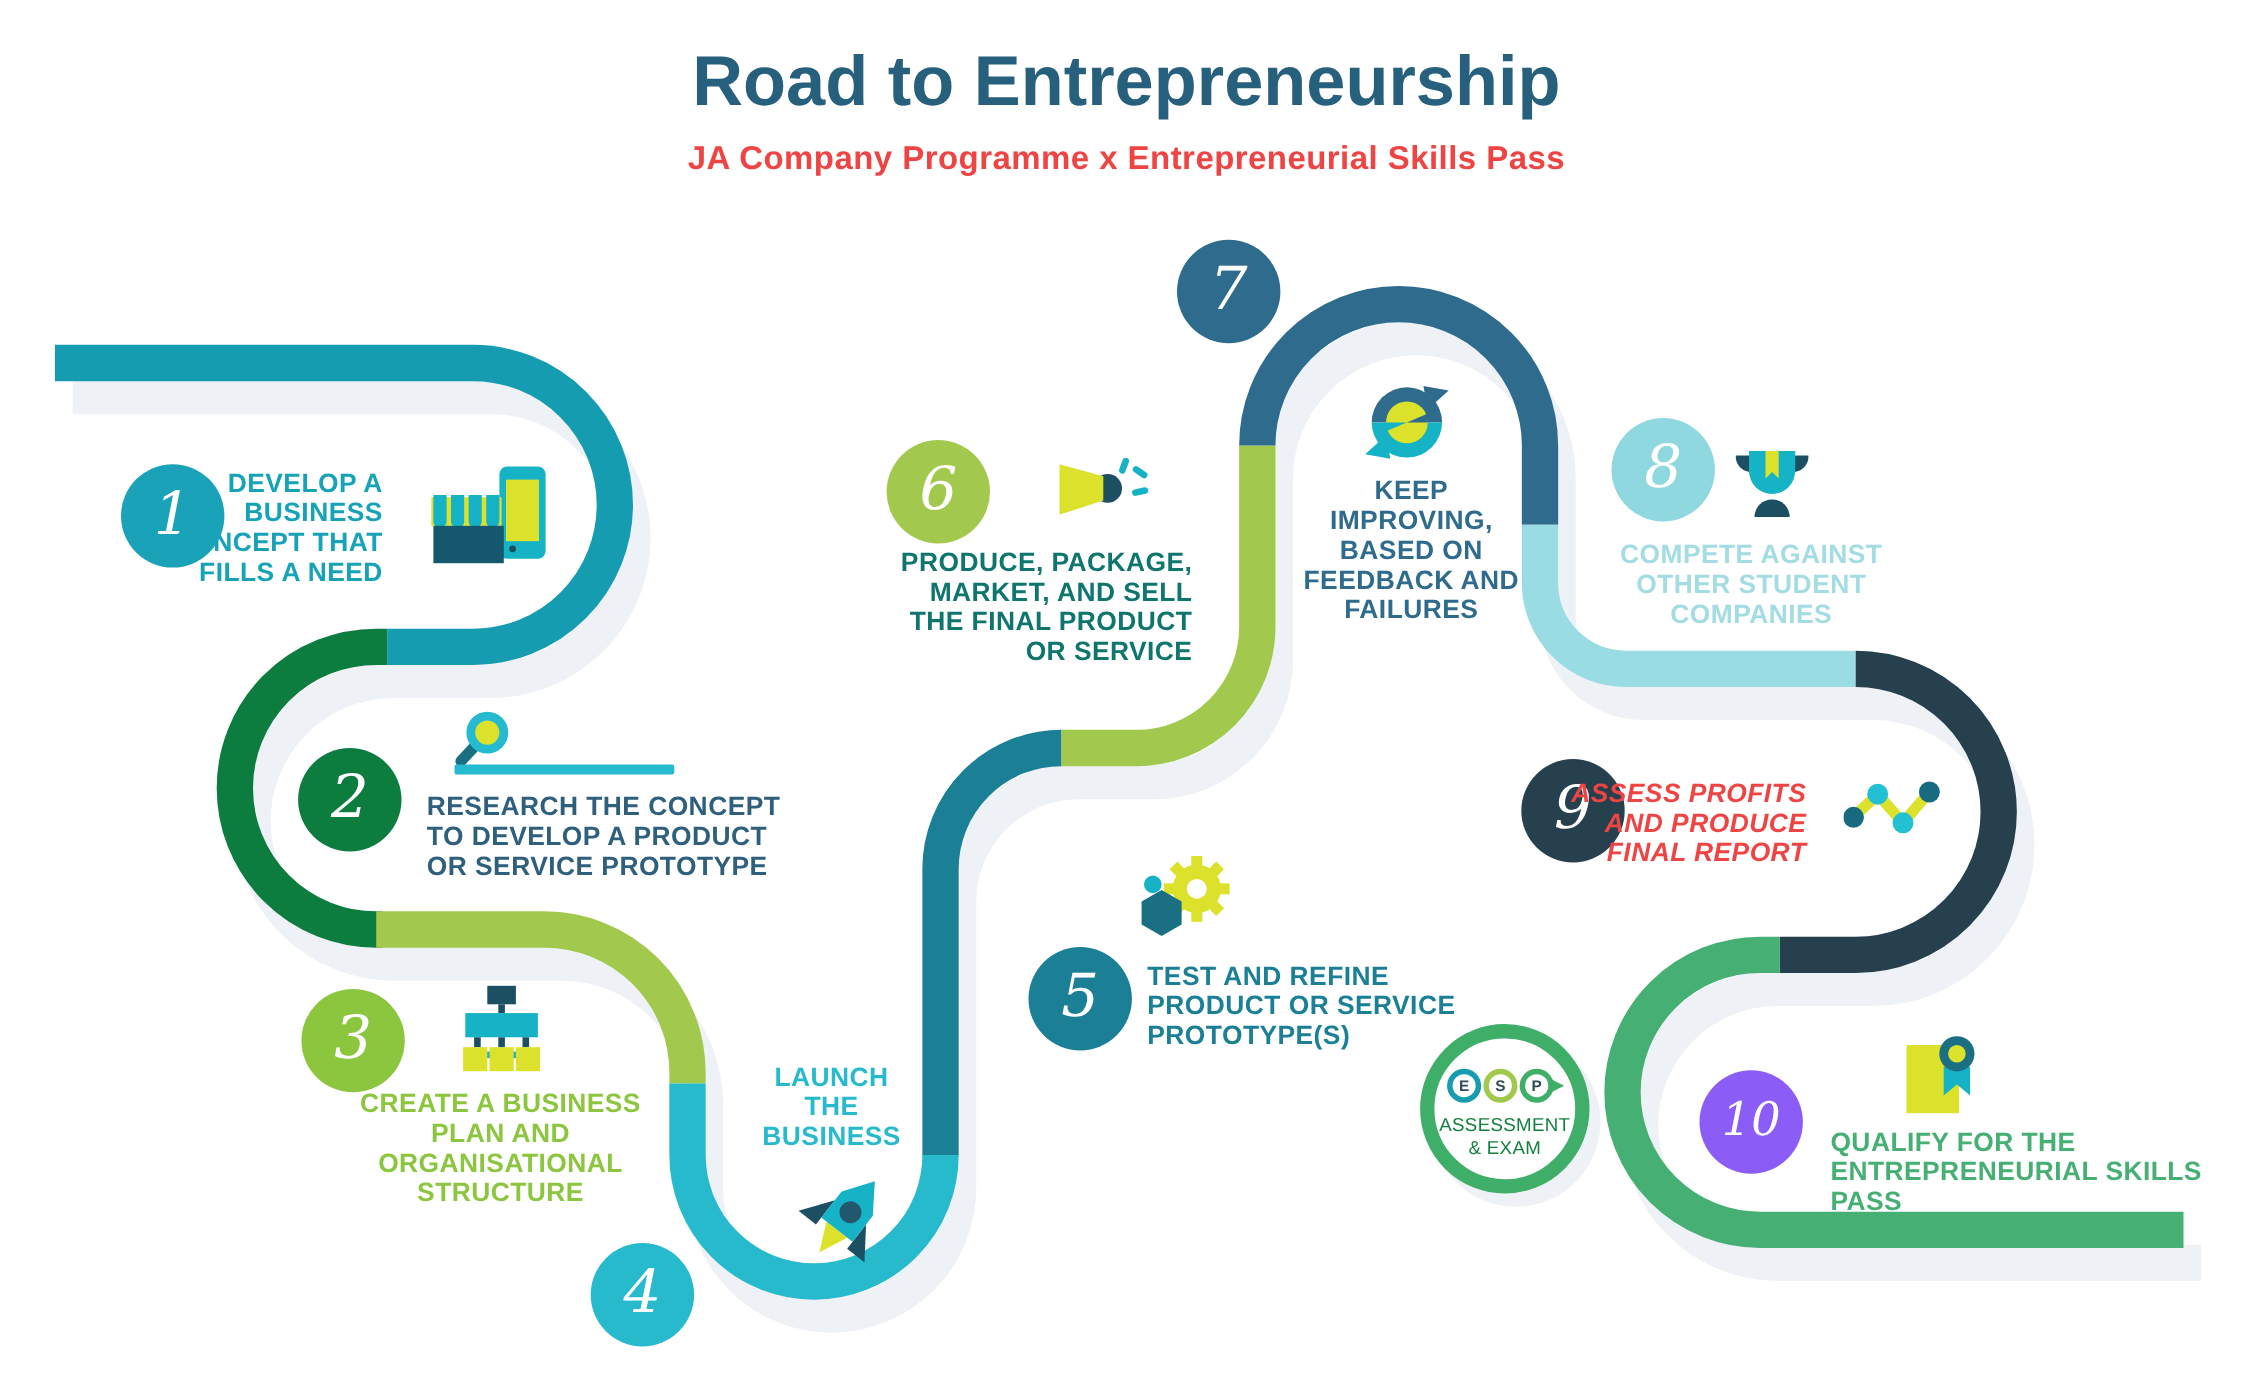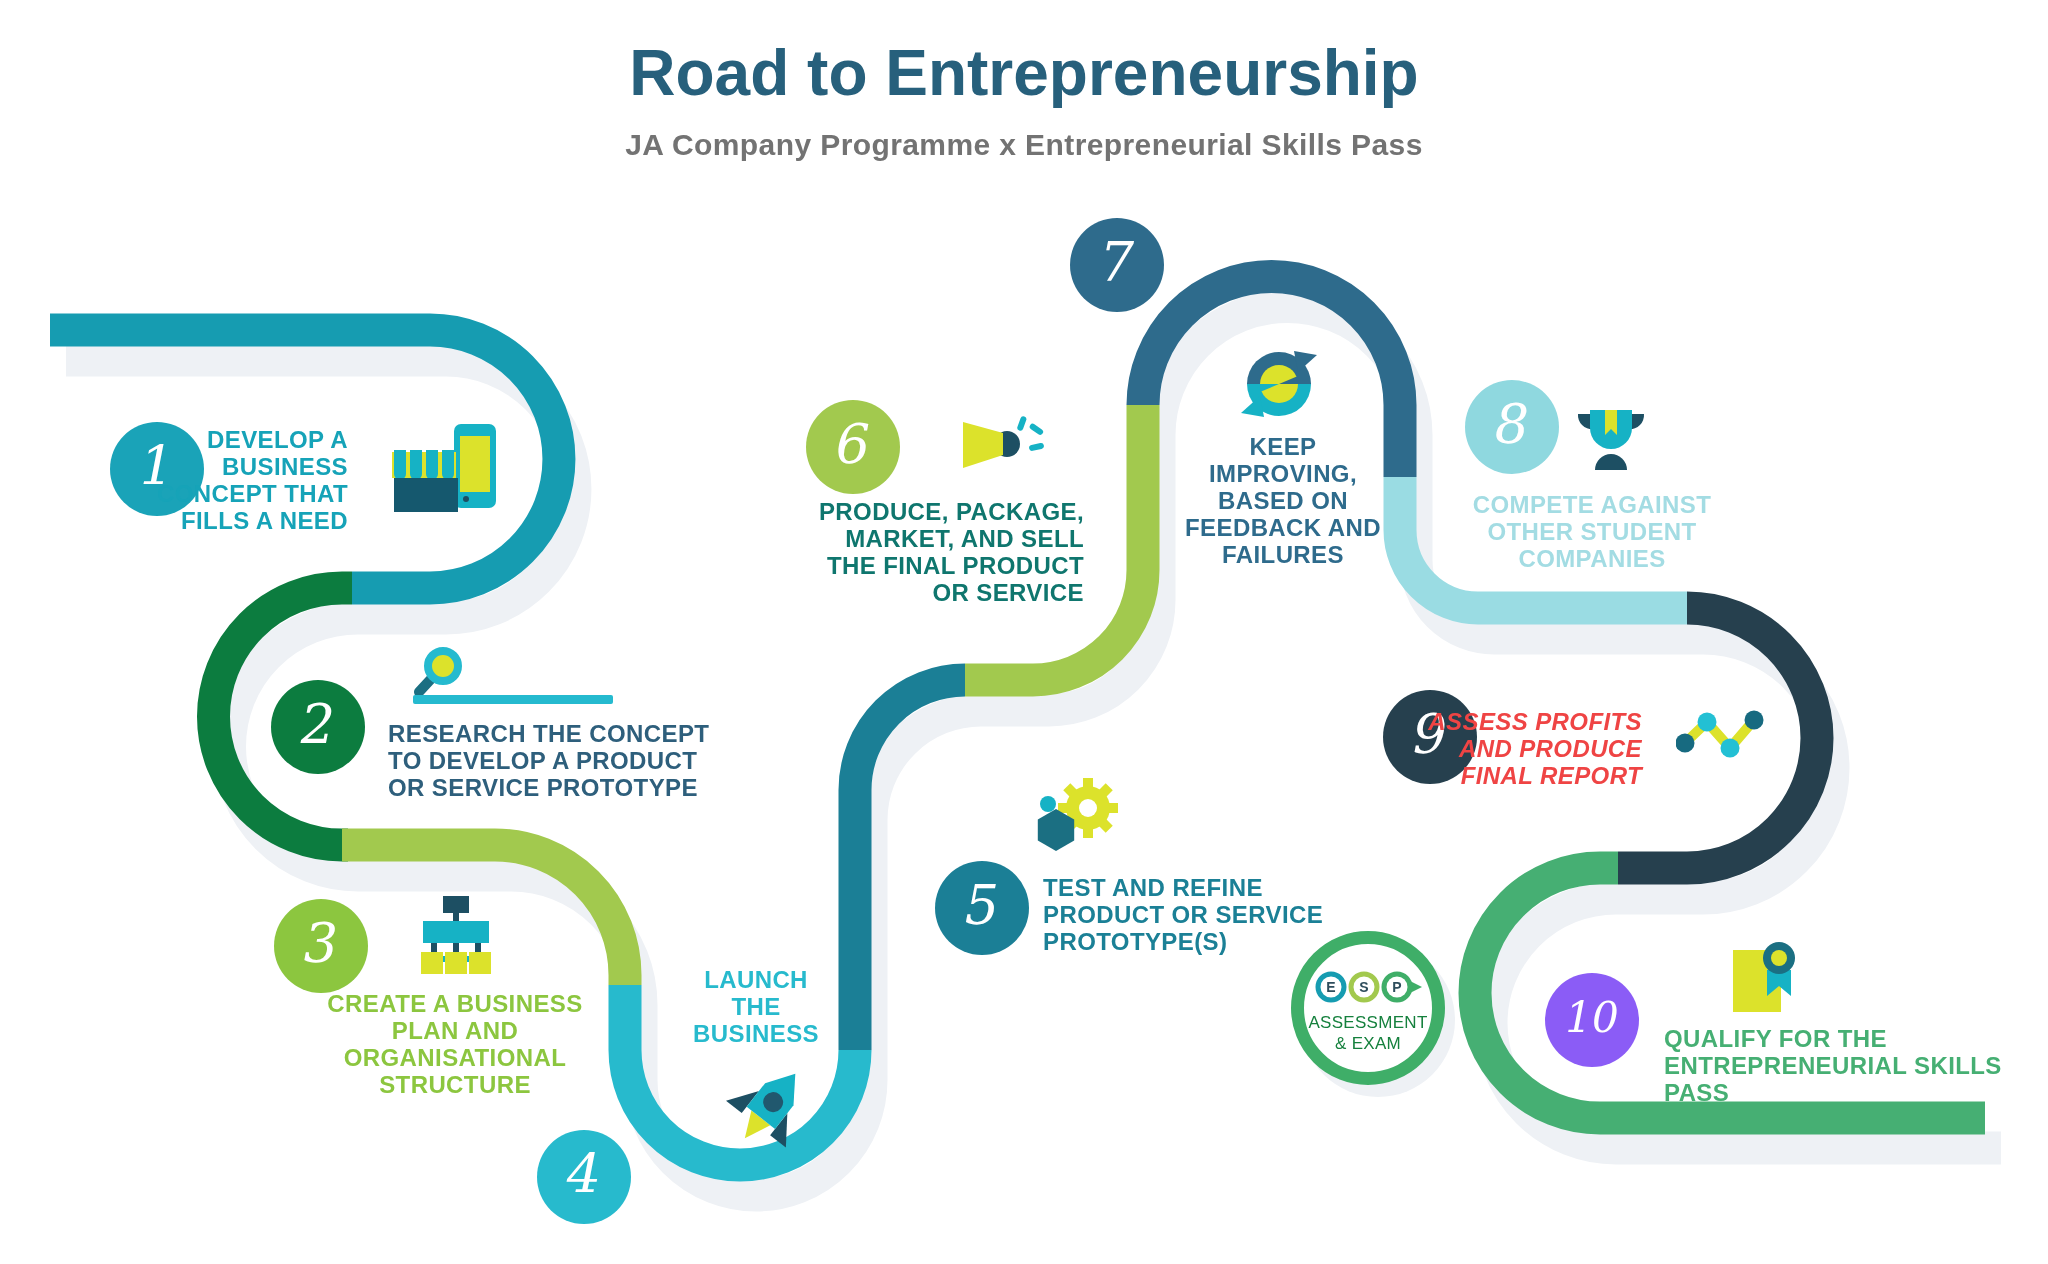--- a/index.html
+++ b/index.html
@@ -2,21 +2,21 @@
 <html><head>
 <meta charset="utf-8">
 <style>
   html,body{margin:0;padding:0;}
   body{width:2048px;height:1264px;background:#ffffff;overflow:hidden;
        font-family:"Liberation Sans", sans-serif;position:relative;}
   .stage{position:absolute;left:0;top:0;width:2024px;height:1264px;}
   .road-svg{position:absolute;left:0;top:0;z-index:1;}
   .hdr{position:absolute;left:0;top:0;width:2048px;text-align:center;z-index:4;}
   .title{margin-top:36px;font-size:64px;font-weight:800;color:#27607c;letter-spacing:0px;}
-  .subtitle{margin-top:18px;font-size:30px;font-weight:bold;color:#737373;letter-spacing:.4px;}
+  .subtitle{margin-top:18px;font-size:30px;font-weight:bold;color:#ef4444;letter-spacing:.4px;}
   .circle{position:absolute;width:94px;height:94px;border-radius:50%;z-index:3;
           display:flex;align-items:center;justify-content:center;}
   .num{font-family:"DejaVu Serif", serif;font-style:italic;font-size:54px;color:#ffffff;
        transform:translateY(-3px);}
   .num.small{font-size:42px;}
   .label{position:absolute;z-index:3;font-size:24px;font-weight:bold;line-height:27px;
          letter-spacing:.4px;white-space:pre-line;}
   .a-right{text-align:right;}
   .a-center{text-align:center;}
   .icon{position:absolute;z-index:3;line-height:0;}

